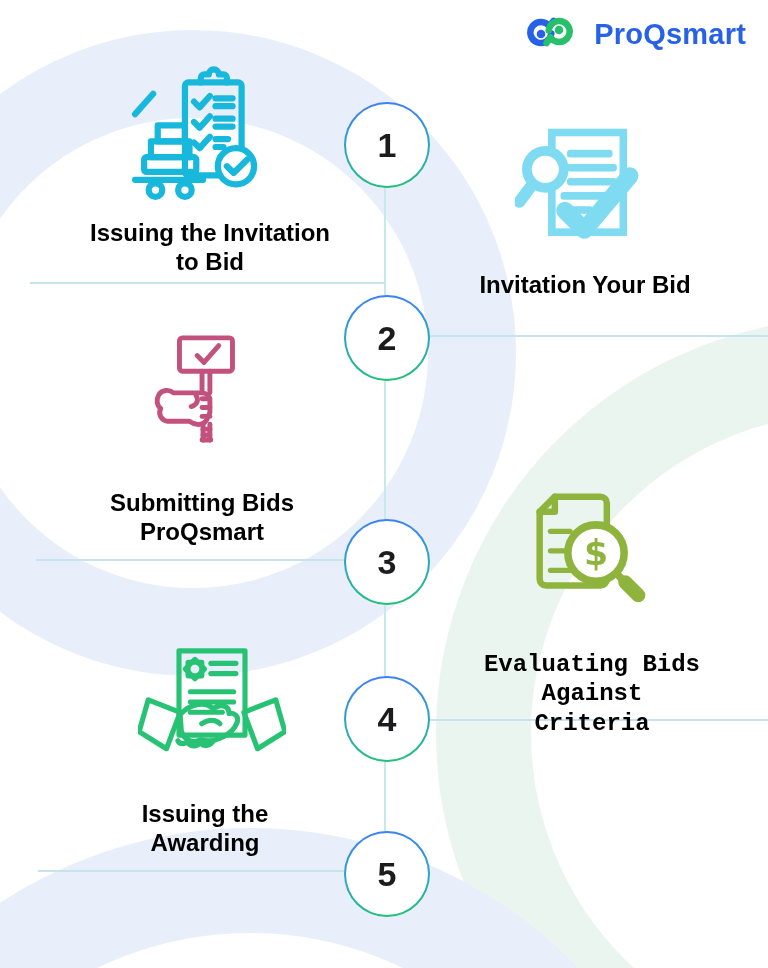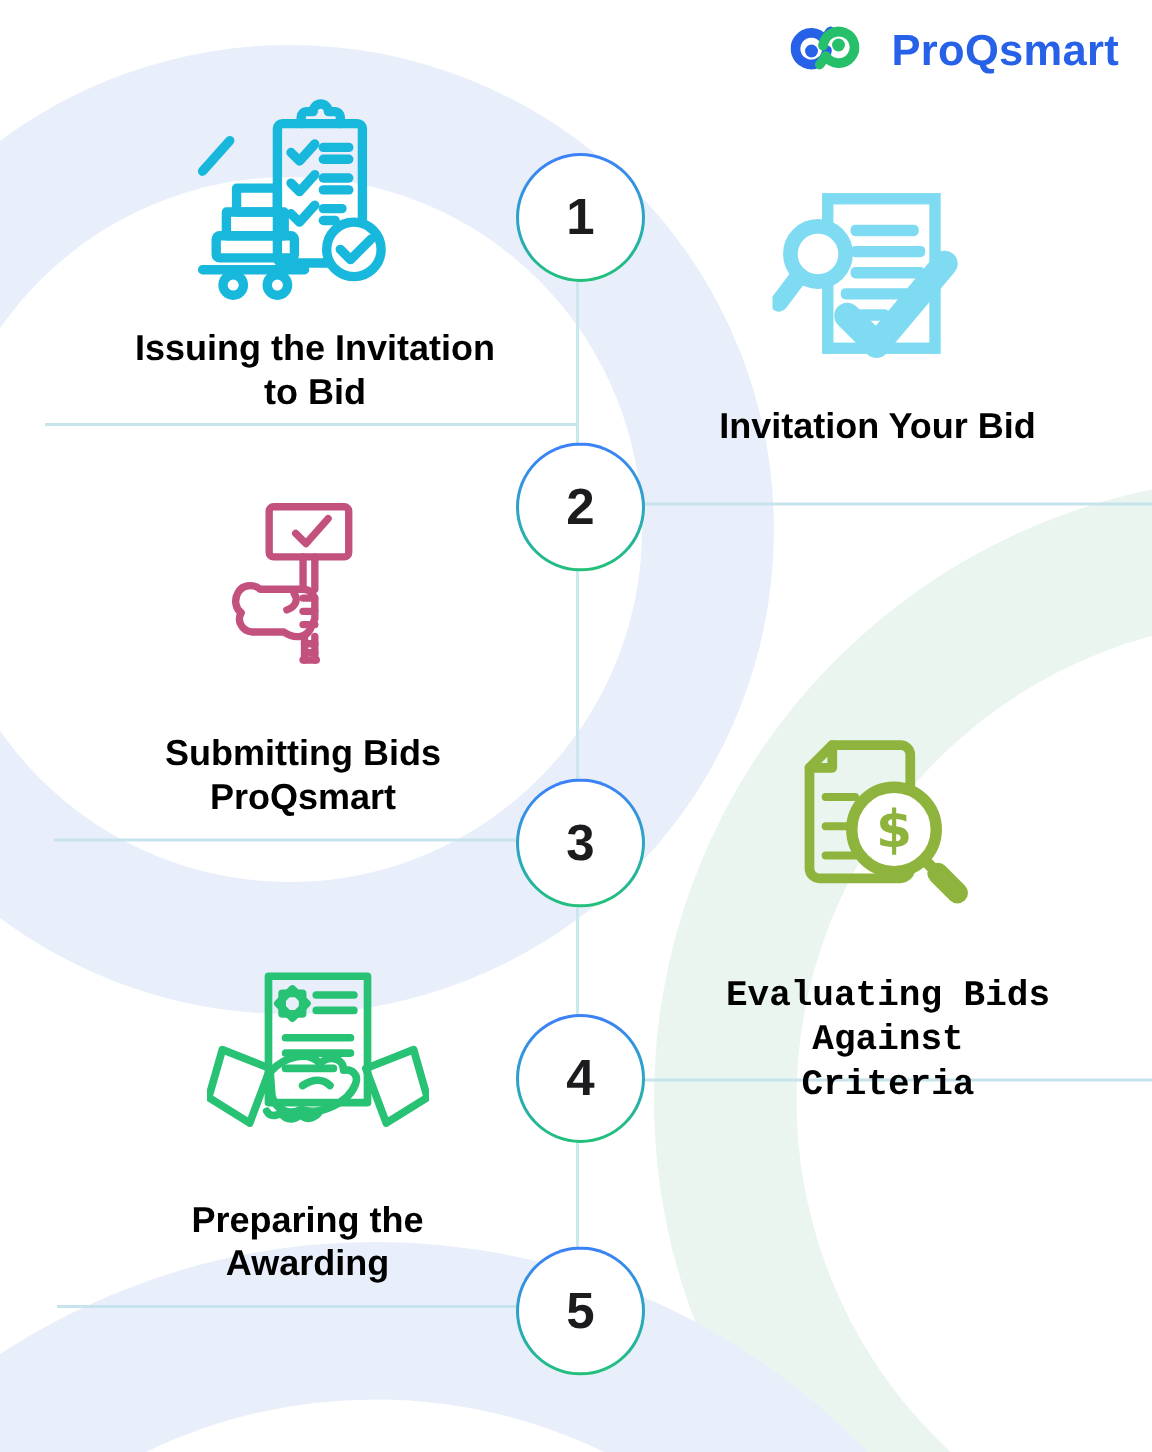--- a/index.html
+++ b/index.html
@@ -207,17 +207,17 @@
   </div>
   <div class="step-title t3">
     <span>Submitting Bids</span>
     <span>ProQsmart</span>
   </div>
   <div class="step-title t4">
     <span>Evaluating Bids Against</span>
     <span>Criteria</span>
   </div>
   <div class="step-title t5">
-    <span>Preparing the</span>
+    <span>Issuing the</span>
     <span>Awarding</span>
   </div>
 
 </div>
 
 </body></html>

